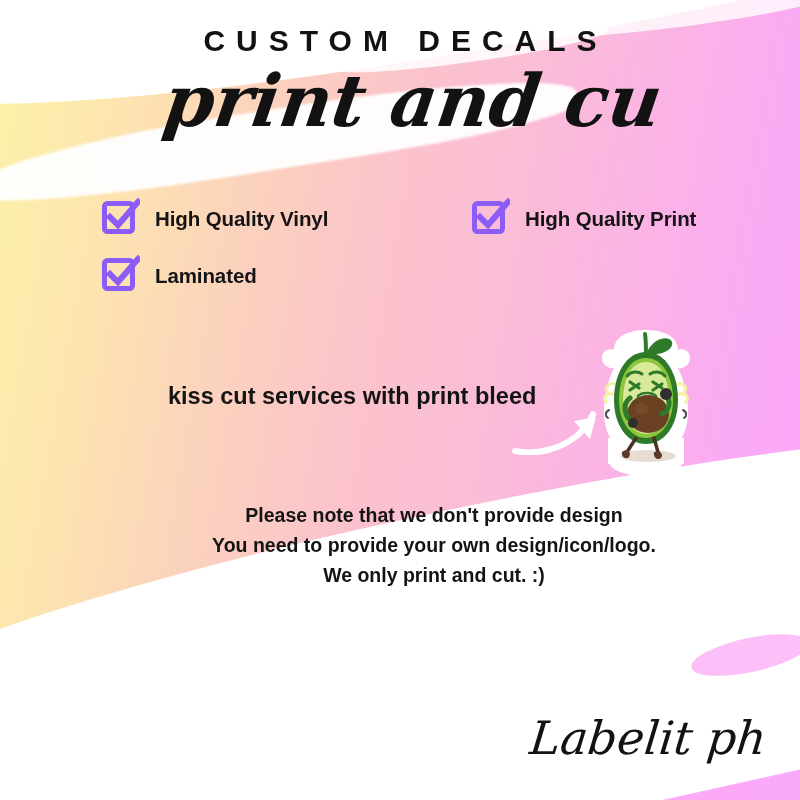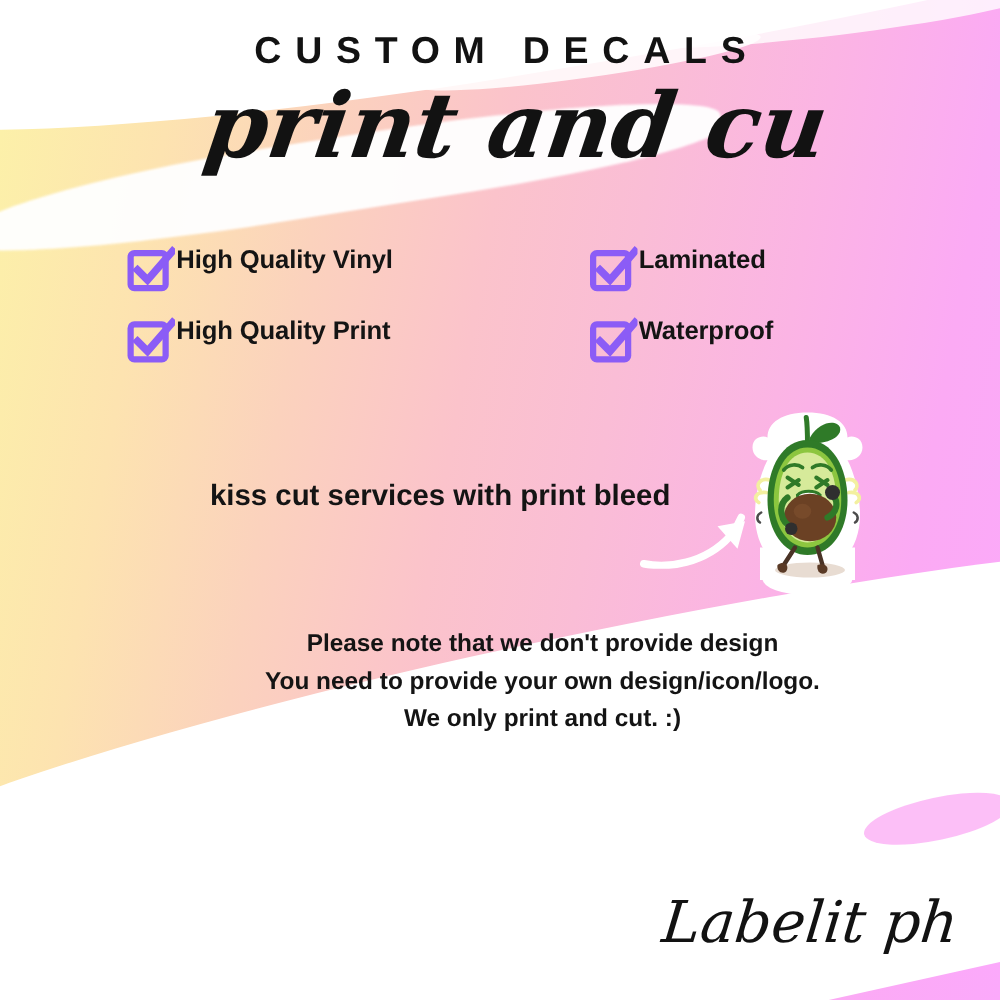--- a/index.html
+++ b/index.html
@@ -165,21 +165,22 @@
     left: 100px;
     width: 620px;
     display: grid;
     grid-template-columns: 370px 250px;
     grid-auto-rows: 57px;
     align-items: center;
     z-index: 5;
   }
   .feature {
     display: flex;
-    gap: 1px;
+    align-items: center;
+    gap: 15px;
   }
   .check-box { flex: 0 0 auto; display: block; }
   .feature-label {
     font-size: 20.5px;
     font-weight: 700;
     color: #141414;
     letter-spacing: -0.1px;
     font-family: "Liberation Sans", sans-serif;
     white-space: nowrap;
   }
@@ -269,48 +270,39 @@
     <div class="feature">
       <span class="check-box">
         <svg width="40" height="40" viewBox="0 0 40 40" xmlns="http://www.w3.org/2000/svg">
           <rect x="4.5" y="6.5" width="28" height="28" rx="3" ry="3" fill="none" stroke="#8B5CF6" stroke-width="5"></rect>
           <path d="M10 20 L18 28 L38 5" fill="none" stroke="#8B5CF6" stroke-width="6" stroke-linecap="square" stroke-linejoin="miter"></path>
         </svg>
       </span>
       <span class="feature-label">High Quality Vinyl</span>
     </div>
 
-    <div class="feature">
-      <span class="check-box">
-        <svg width="40" height="40" viewBox="0 0 40 40" xmlns="http://www.w3.org/2000/svg">
-          <rect x="4.5" y="6.5" width="28" height="28" rx="3" ry="3" fill="none" stroke="#8B5CF6" stroke-width="5"></rect>
-          <path d="M10 20 L18 28 L38 5" fill="none" stroke="#8B5CF6" stroke-width="6" stroke-linecap="square" stroke-linejoin="miter"></path>
-        </svg>
-      </span>
-      <span class="feature-label">Laminated</span>
-    </div>
 
     <div class="feature">
       <span class="check-box">
         <svg width="40" height="40" viewBox="0 0 40 40" xmlns="http://www.w3.org/2000/svg">
           <rect x="4.5" y="6.5" width="28" height="28" rx="3" ry="3" fill="none" stroke="#8B5CF6" stroke-width="5"></rect>
           <path d="M10 20 L18 28 L38 5" fill="none" stroke="#8B5CF6" stroke-width="6" stroke-linecap="square" stroke-linejoin="miter"></path>
         </svg>
       </span>
       <span class="feature-label">High Quality Print</span>
     </div>
 
     <div class="feature">
       <span class="check-box">
         <svg width="40" height="40" viewBox="0 0 40 40" xmlns="http://www.w3.org/2000/svg">
           <rect x="4.5" y="6.5" width="28" height="28" rx="3" ry="3" fill="none" stroke="#8B5CF6" stroke-width="5"></rect>
           <path d="M10 20 L18 28 L38 5" fill="none" stroke="#8B5CF6" stroke-width="6" stroke-linecap="square" stroke-linejoin="miter"></path>
         </svg>
       </span>
-      <span class="feature-label">Waterproof</span>
+      <span class="feature-label">Laminated</span>
     </div>
 
   </div>
 
   <div class="kisscut">kiss cut services with print bleed</div>
 
   <div class="arrow">
     <svg width="92" height="50" viewBox="0 0 92 50" xmlns="http://www.w3.org/2000/svg">
       <path d="M3 46 C 22 50, 52 46, 72 24 C 76 19, 79 14, 81 9" fill="none" stroke="#FFFFFF" stroke-width="6" stroke-linecap="round"></path>
       <path d="M62 16 L84 12 L78 34 Z" fill="#FFFFFF"></path>

